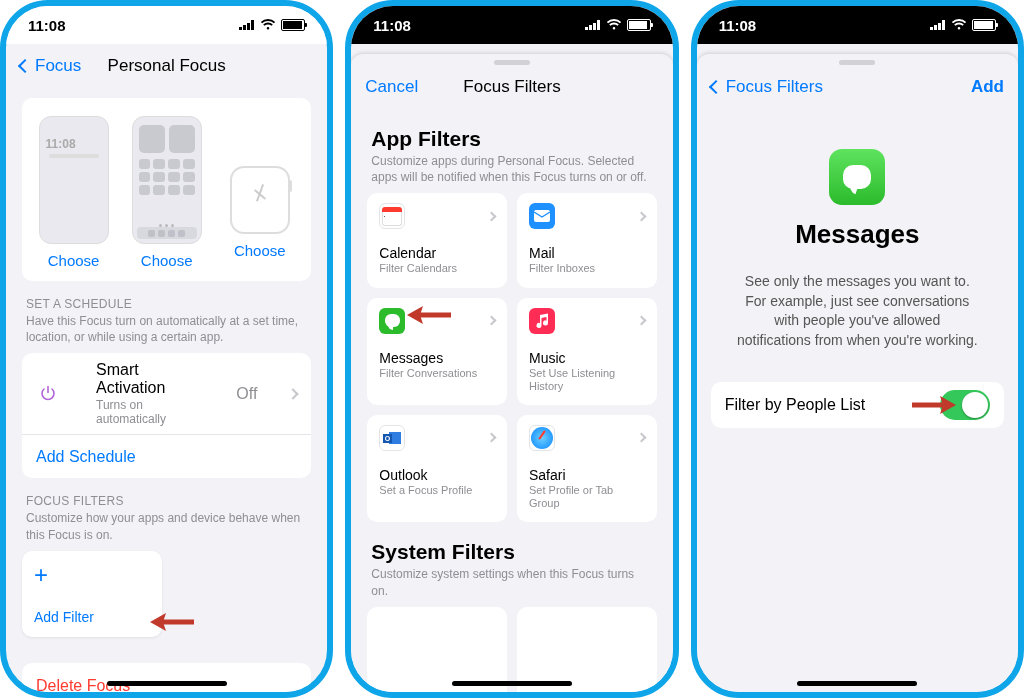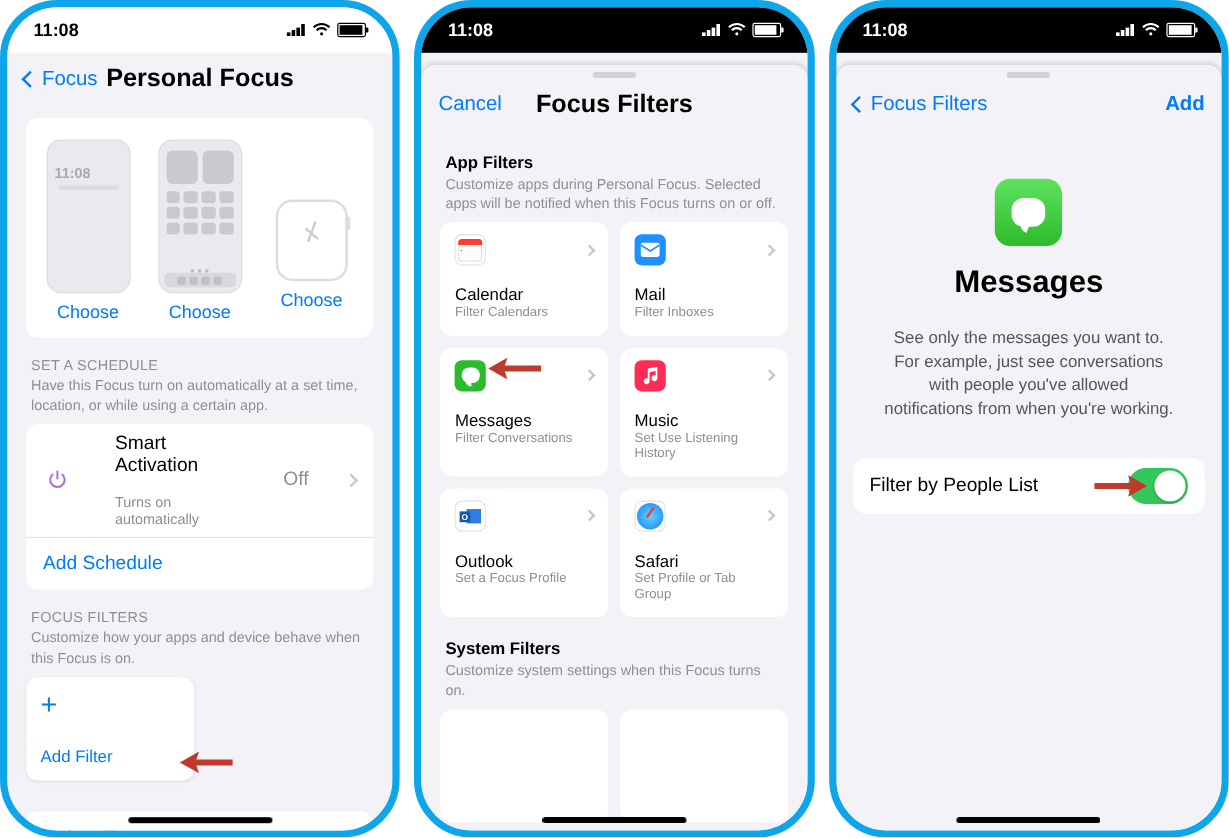--- a/index.html
+++ b/index.html
@@ -60,21 +60,21 @@
     padding:0 14px;
     background:transparent;
   }
   .nav .back {
     position:absolute; left:14px; color:#007aff; font-size:17px;
     display:flex; align-items:center; gap:3px;
   }
   .nav .right {
     position:absolute; right:14px; color:#007aff; font-size:17px; font-weight:600;
   }
-  .nav .title { font-size:21px; font-weight:700; }
+  .nav .title { font-size:17px; font-weight:400; }
   .chevron-left::before { content:''; display:inline-block; width:8px;height:8px;border-left:2px solid #007aff;border-bottom:2px solid #007aff;transform:rotate(45deg);margin-right:2px;}
   .content { padding: 0 16px 16px 16px; overflow-y:auto; flex:1;}
   .section-label { font-size:12px; color:#8e8e93; text-transform:uppercase; letter-spacing:0.3px; margin:16px 4px 2px; font-weight:400;}
   .section-desc { font-size:12px; color:#8e8e93; margin:0 4px 8px; line-height:1.35;}
   .card { background:#fff; border-radius:10px; }
   .screens-card { padding:18px 8px 12px; display:flex; justify-content:space-around; gap:6px; margin-top:10px;}
   .screen-col { flex:1; display:flex; flex-direction:column; align-items:center; gap:8px;}
   .fake-phone { width:70px; height:128px; border-radius:12px; background:#e9e9ef; border:1px solid #ddd; position:relative; padding:6px;}
   .fake-phone .tm { font-size:12px; color:#aaa; font-weight:600; margin-top:14px;}
   .fake-phone.home { padding-top:8px;}
@@ -90,35 +90,35 @@
   .watch::before{content:'';position:absolute;right:-4px;top:12px;width:4px;height:12px;background:#ddd;border-radius:2px;}
   .watch .hands::before,.watch .hands::after{content:'';position:absolute;background:#ccc;left:50%;top:50%;}
   .watch .hands::before{width:2px;height:18px;transform:translate(-50%,-90%) rotate(20deg);}
   .watch .hands::after{width:2px;height:14px;transform:translate(-50%,-90%) rotate(-50deg);}
   .choose { color:#007aff; font-size:15px; }
   .row { display:flex; align-items:center; min-height:44px; padding:8px 14px;gap:24px; }
   .row + .row { border-top:0.5px solid #e3e3e8; }
   .row .ricon { width:24px; display:flex; justify-content:center; margin-right:12px;}
   .row .rmain { flex:1; }
   .row .rtitle { font-size:16px; color:#000; }
-  .row .rsub { font-size:12px; color:#8e8e93; margin-top:14px;}
+  .row .rsub { font-size:12px; color:#8e8e93; margin-top:1px;}
   .row .rval { font-size:16px; color:#8e8e93;margin-left:29px; }
   .row .chev { width:8px;height:8px;border-right:2px solid #c7c7cc;border-top:2px solid #c7c7cc;transform:rotate(45deg);margin-left:8px;}
   .small-card { width:140px; background:#fff; border-radius:10px; padding:12px; margin-top:8px; box-shadow:0 1px 3px rgba(0,0,0,0.08);}
   .plus{ color:#007aff; font-size:24px; font-weight:300; line-height:1;}
   .addf{ color:#007aff; font-size:14px; margin-top:22px;}
   .delete-row { color:#ff3b30; font-size:16px; padding:14px; }
   .grid2 { display:grid; grid-template-columns:1fr 1fr; gap:10px; }
   .app-card { background:#fff; border-radius:10px; padding:10px 12px 12px; min-height:94px; position:relative;}
   .app-card .top{ display:flex; justify-content:space-between; align-items:center; margin-bottom:16px;}
   .app-icon{ width:26px;height:26px;border-radius:6px; display:flex;align-items:center;justify-content:center;font-size:14px;}
   .app-card .chev { width:7px;height:7px;border-right:2px solid #c7c7cc;border-top:2px solid #c7c7cc;transform:rotate(45deg);}
   .app-t{ font-size:14px;color:#000; }
   .app-s{ font-size:11px;color:#8e8e93; line-height:1.2; margin-top:1px;}
-  .sect-h { font-size:14px; font-weight:700; margin:18px 4px 2px; }
+  .sect-h { font-size:21px; font-weight:700; margin:18px 4px 2px; }
   .home-ind{ position:absolute; bottom:6px; left:50%; transform:translateX(-50%); width:120px;height:5px;background:#000;border-radius:3px;}
   .msg-hero{ display:flex;flex-direction:column;align-items:center; padding:40px 26px 10px; text-align:center;}
   .msg-icon-big{ width:56px;height:56px;border-radius:13px;background:linear-gradient(#5fe35f,#2bbb2b);display:flex;align-items:center;justify-content:center;}
   .bubble{ width:28px;height:24px;background:#fff;border-radius:10px;position:relative;}
   .bubble::after{content:'';position:absolute;bottom:-4px;left:6px;width:8px;height:8px;background:#fff;border-bottom-left-radius:8px;transform:rotate(20deg);}
   .msg-h1{ font-size:26px;font-weight:700;margin-top:14px;}
   .msg-p{ font-size:14px;color:#555;margin-top:22px;line-height:1.4;}
   .toggle{ width:50px;height:30px;border-radius:15px;background:#34c759;position:relative;}
   .toggle .knob{position:absolute;right:2px;top:2px;width:26px;height:26px;background:#fff;border-radius:50%;box-shadow:0 1px 2px rgba(0,0,0,0.3);}
   .arrow{ position:absolute; width:46px;height:18px; pointer-events:none;}

